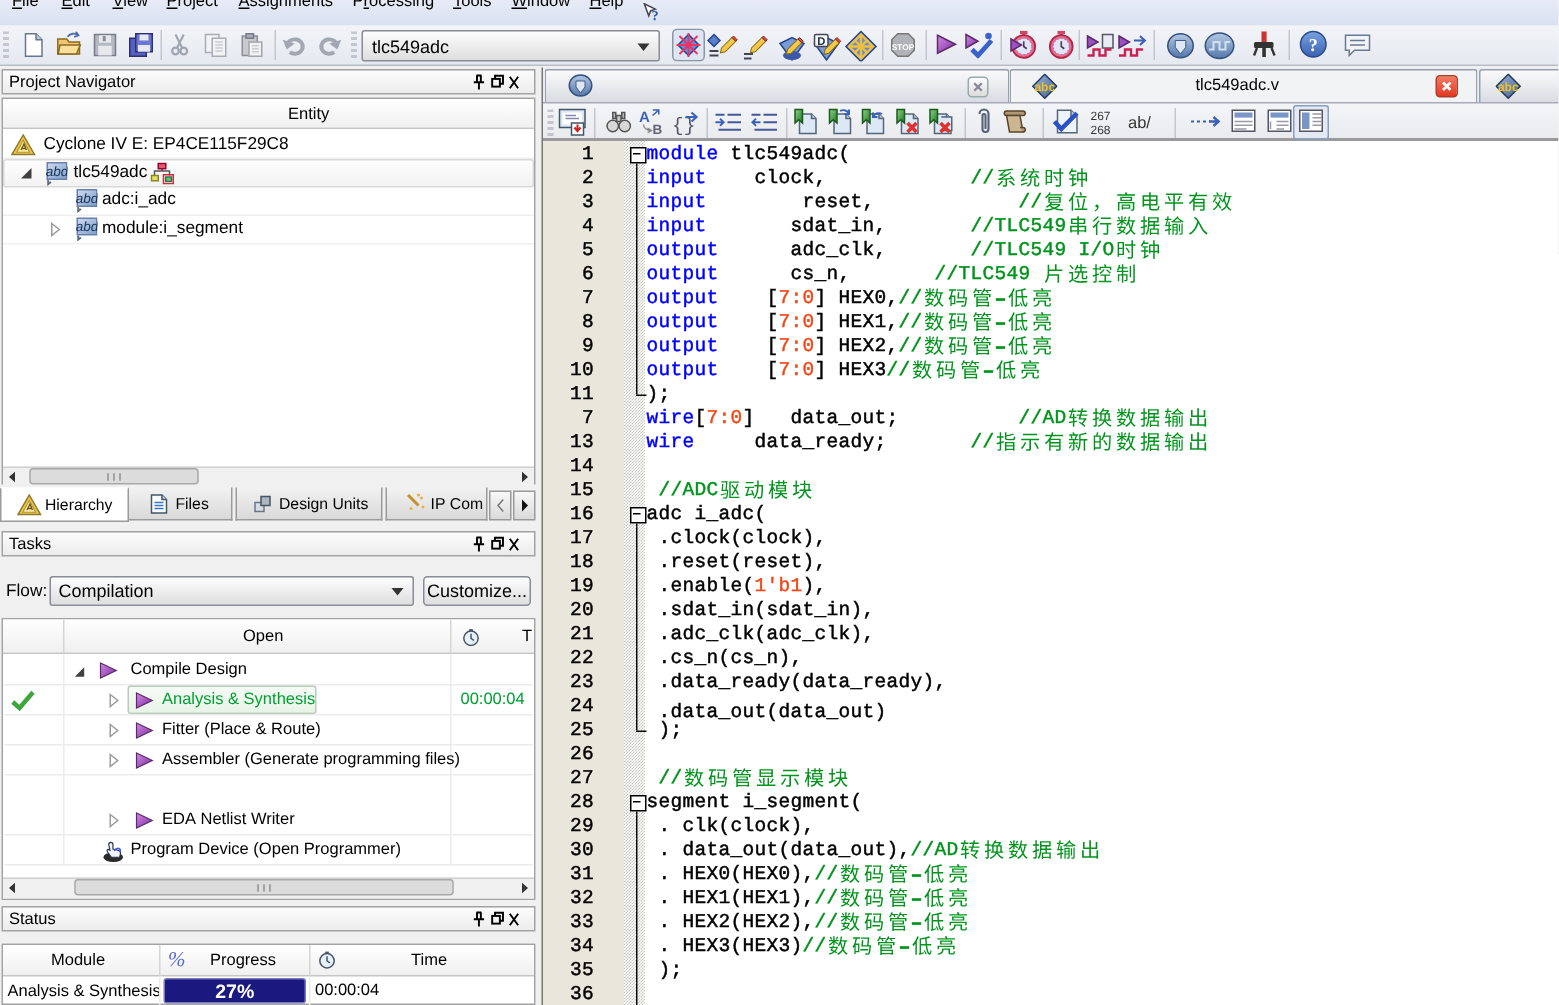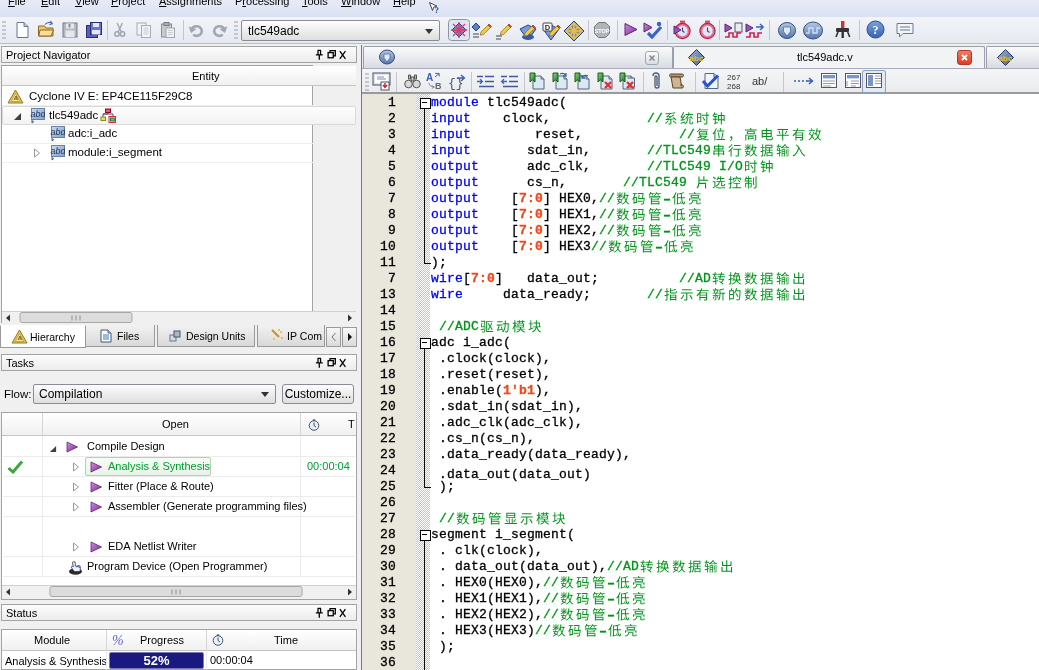--- a/index.html
+++ b/index.html
@@ -29,21 +29,21 @@
 .etab{position:absolute;top:1px;height:22px;border:1px solid #9aa0ab;border-bottom:none;border-radius:2px 2px 0 0;background:linear-gradient(#fafafa,#d8dce2);font-size:11px}
 .etab.act{background:#f2f3f5;height:23px}
 
 #edtool{position:absolute;left:362px;top:68px;right:0;height:26px;background:linear-gradient(#f4f5f7,#e9ebee);border-bottom:2px solid #9a9a9a;border-top:1px solid #aab;}
 #codearea{position:absolute;left:362px;top:94px;width:677px;height:576px;background:#fff;overflow:hidden;font-family:"Liberation Mono",monospace;font-size:13px;letter-spacing:.2px;-webkit-text-stroke:.3px}
 #gutter{position:absolute;left:0;top:0;width:54px;height:576px;background:#e9e7dc}
 #gutdith{position:absolute;left:54px;top:0;width:14px;height:576px;background-image:linear-gradient(45deg,#c4c4be 25%,transparent 25%,transparent 75%,#c4c4be 75%),linear-gradient(45deg,#c4c4be 25%,transparent 25%,transparent 75%,#c4c4be 75%);background-size:2px 2px;background-position:0 0,1px 1px}
 .num{position:absolute;left:0;width:34px;height:16px;line-height:16px;text-align:right;color:#000}
 .cl{position:absolute;left:69px;height:16px;line-height:16px;white-space:pre;color:#000}
 .k{color:#0000ff;font-weight:normal}
-.n{color:#f04818;font-weight:bold}
+.n{color:#f04818;font-weight:normal}
 .c{color:#00941c;font-weight:normal}
 .cj{vertical-align:top;fill:#00941c;stroke:#00941c;stroke-width:.25px}
 .fbox{position:absolute;left:57.5px;width:11px;height:11px;border:1.8px solid #000;background:#fff}
 .fbox:after{content:"";position:absolute;left:1px;top:2.8px;width:5.5px;height:1.4px;background:#000}
 .fv{position:absolute;left:62px;width:1.3px;background:#0a0a0a}
 .fh{position:absolute;left:62px;width:7px;height:1.3px;background:#0a0a0a}
 #lb{position:absolute;left:360.5px;top:45px;width:1.5px;bottom:0;background:#787878}
 </style></head><body>
 <svg width="0" height="0" style="position:absolute">
     <defs>
@@ -303,21 +303,21 @@
     <span class="tx">Project Navigator</span>
     <svg class="pbtns" width="38" height="14" viewBox="0 0 38 14">
 <g stroke="#000" fill="none" stroke-width="1.5">
 <path d="M4.5 1.5 h4 M5 1.5 v5 M8 1.5 v5 M2.5 6.8 h8 M6.5 7 v5.5"></path>
 <rect x="16.8" y="4.2" width="6" height="6"></rect>
         <path d="M19 4 v-2.2 h6.2 v6.2 h-2.4"></path>
 <path d="M30.5 2.5 l6.5 9 M37 2.5 l-6.5 9"></path>
 </g>
     </svg>
   </div>
-<div class="white abs" style="left:1px;top:65px;width:312px;height:258px">
+<div class="white abs" style="left:1px;top:65px;width:356px;height:258px">
   <div class="hdr abs" style="left:0;top:0;width:354px;height:20px;line-height:20px">
       <span style="position:absolute;left:190px">Entity</span>
     </div>
 
 <div class="abs" style="left:0;top:21px;width:354px;height:19px;border-bottom:1px solid #efefef;font-size:11.5px">
   <span class="abs" style="left:5px;top:2px"><svg width="17" height="15" viewBox="0 0 17 15">
           <path d="M8.5 1 L16 14 H1 Z" fill="#f6c33f" stroke="#8a7a33"></path>
           <path d="M8.5 4.5 L12.8 12.5 H4.2 Z" fill="#fce9a8" stroke="#b09a3e" stroke-width=".8"></path>
           <path d="M7 11 l2-4 1.6 4 M7.6 10 h2.6" stroke="#6a5a16" stroke-width=".9" fill="none"></path>
         </svg></span>
@@ -537,21 +537,21 @@
         <rect x="4.8" y="0.4" width="2.4" height="1.4" fill="#456"></rect>
       </svg>
   <span class="abs" style="left:272px;top:0">Time</span>
   <span class="abs" style="left:104px;top:0;width:1px;height:21px;background:#d5d5d5"></span>
   <span class="abs" style="left:204px;top:0;width:1px;height:21px;background:#d5d5d5"></span>
 </div>
 <div class="abs" style="left:0;top:21px;width:354px;height:20px;font-size:11px">
   <span class="abs" style="left:3px;top:4px;font-size:11px">Analysis&nbsp;&amp;&nbsp;Synthesis</span>
   <span class="abs" style="left:104px;top:0;width:1px;height:20px;background:#ececec"></span>
   <span class="abs" style="left:204px;top:0;width:1px;height:20px;background:#ececec"></span>
-  <div class="abs" style="left:107px;top:1px;width:95px;height:17px;background:#191980;border:1px solid #7a7ab8;border-radius:2px;color:#fff;font-weight:bold;font-size:13px;text-align:center;line-height:16px">52%</div>
+  <div class="abs" style="left:107px;top:1px;width:95px;height:17px;background:#191980;border:1px solid #7a7ab8;border-radius:2px;color:#fff;font-weight:bold;font-size:13px;text-align:center;line-height:16px">27%</div>
   <span class="abs" style="left:208px;top:3px">00:00:04</span>
 </div>
   </div>
 
 <div id="lb"></div>
 <div id="tabbar">
 <div class="etab" style="left:1px;width:310px">
       <span class="abs" style="left:14px;top:2px"><svg width="18" height="17" viewBox="0 0 18 17">
           <ellipse cx="9" cy="8" rx="7.5" ry="7" fill="url(#rptg)" stroke="#35507c"></ellipse>
           <path d="M6 5 h6 v4 l-3 4 -3-4 z" fill="#dde8f4" stroke="#35507c" stroke-width=".6"></path>

